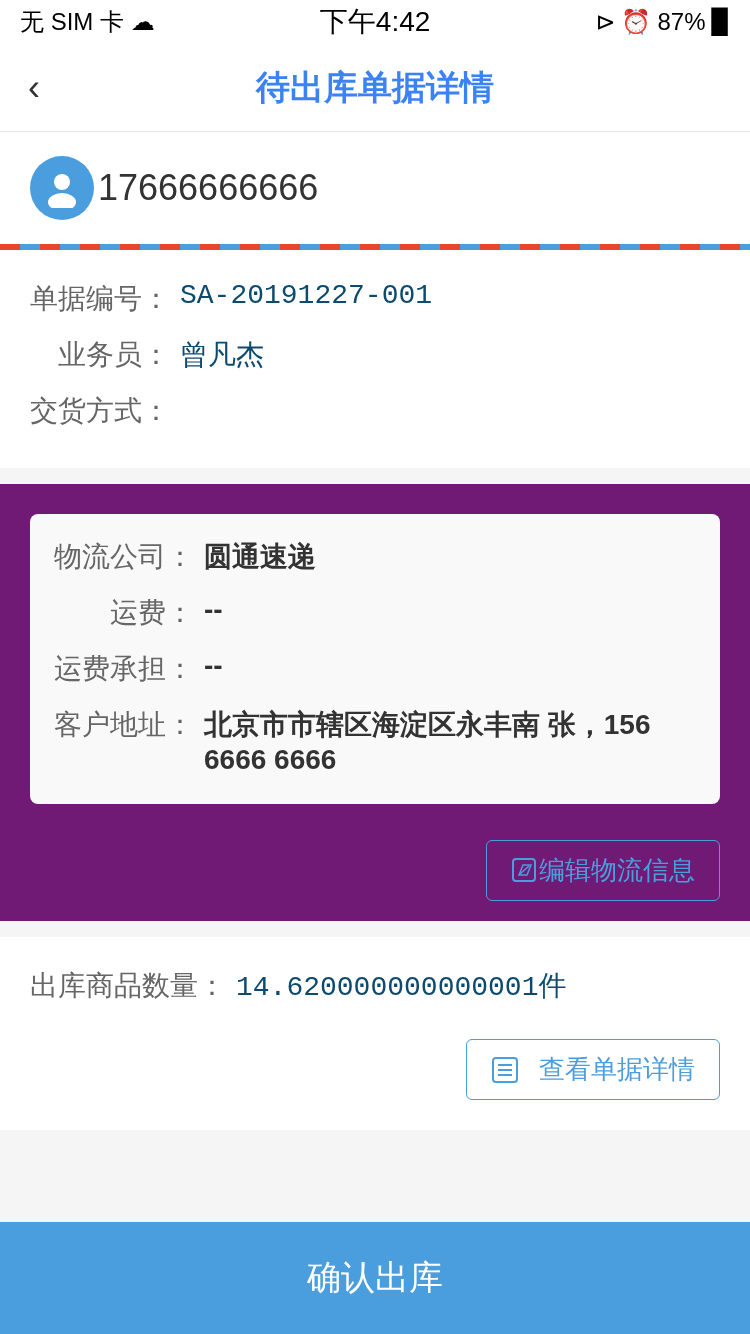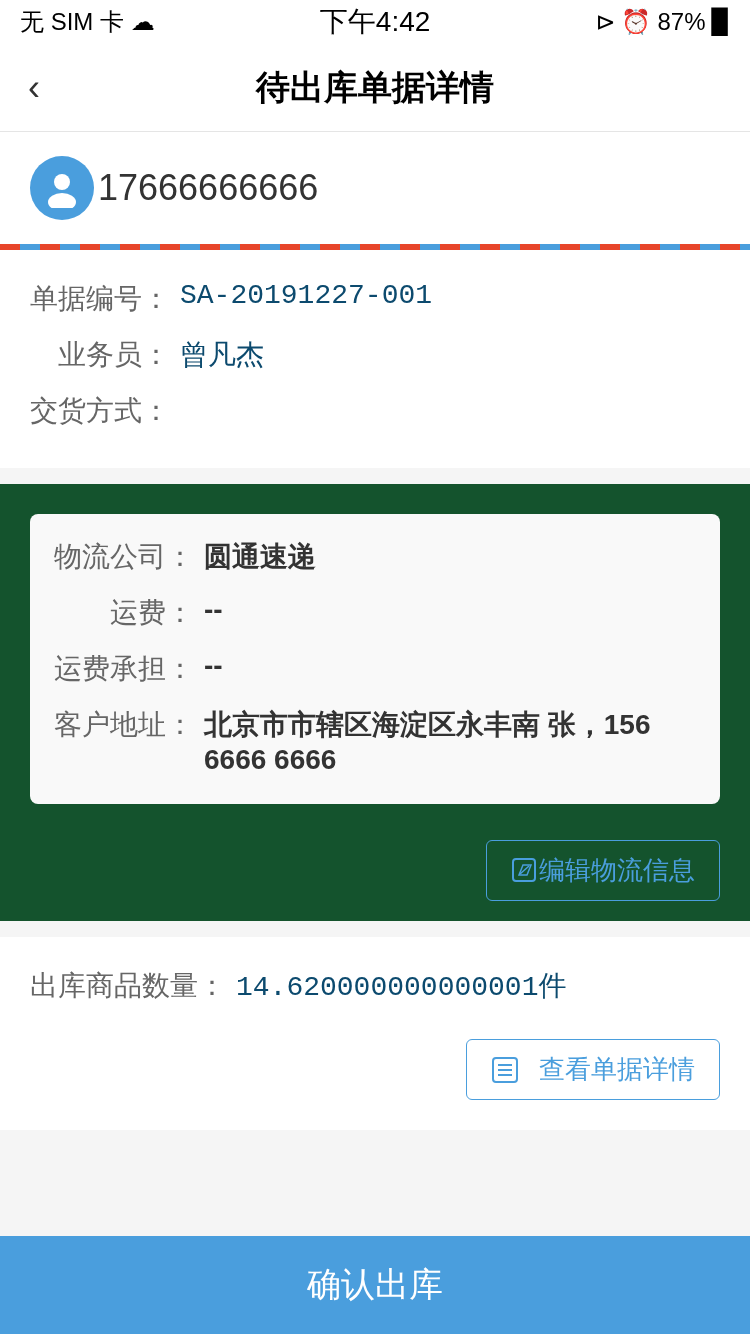--- a/index.html
+++ b/index.html
@@ -43,21 +43,21 @@
     .nav-back {
       position: absolute;
       left: 28px;
       font-size: 36px;
       color: #333;
       cursor: pointer;
     }
     .nav-title {
       font-size: 34px;
       font-weight: 600;
-      color: #000000;
+      color: #3b82f6;
     }
 
     
     .user-header {
       background: #fff;
       padding: 24px 30px;
       display: flex;
       align-items: center;
       gap: 4px;
       border-bottom: none;
@@ -109,21 +109,21 @@
       flex-shrink: 0;
     }
     .info-value {
       color: #0c4a6e;
       flex: 1;
       font-family: Liberation Mono, monospace;
     }
 
     
     .logistics-card {
-      background: #14532d;
+      background: #701a75;
       margin: 0 0 16px 0;
       padding: 30px 30px 0;
     }
     .logistics-inner {
       background: #f9f9f9;
       border-radius: 8px;
       padding: 24px 24px 10px;
       margin-bottom: 20px;
     }
     .logistics-row {
@@ -195,21 +195,21 @@
     
     .bottom-area {
       position: fixed;
       bottom: 0;
       width: 750px;
     }
 
     
     .confirm-btn {
       width: 750px;
-      height: 98px;
+      height: 112px;
       background: #4a9edd;
       display: flex;
       align-items: center;
       justify-content: center;
       font-size: 34px;
       color: #fff;
       font-weight: 500;
       cursor: pointer;
     }
 

